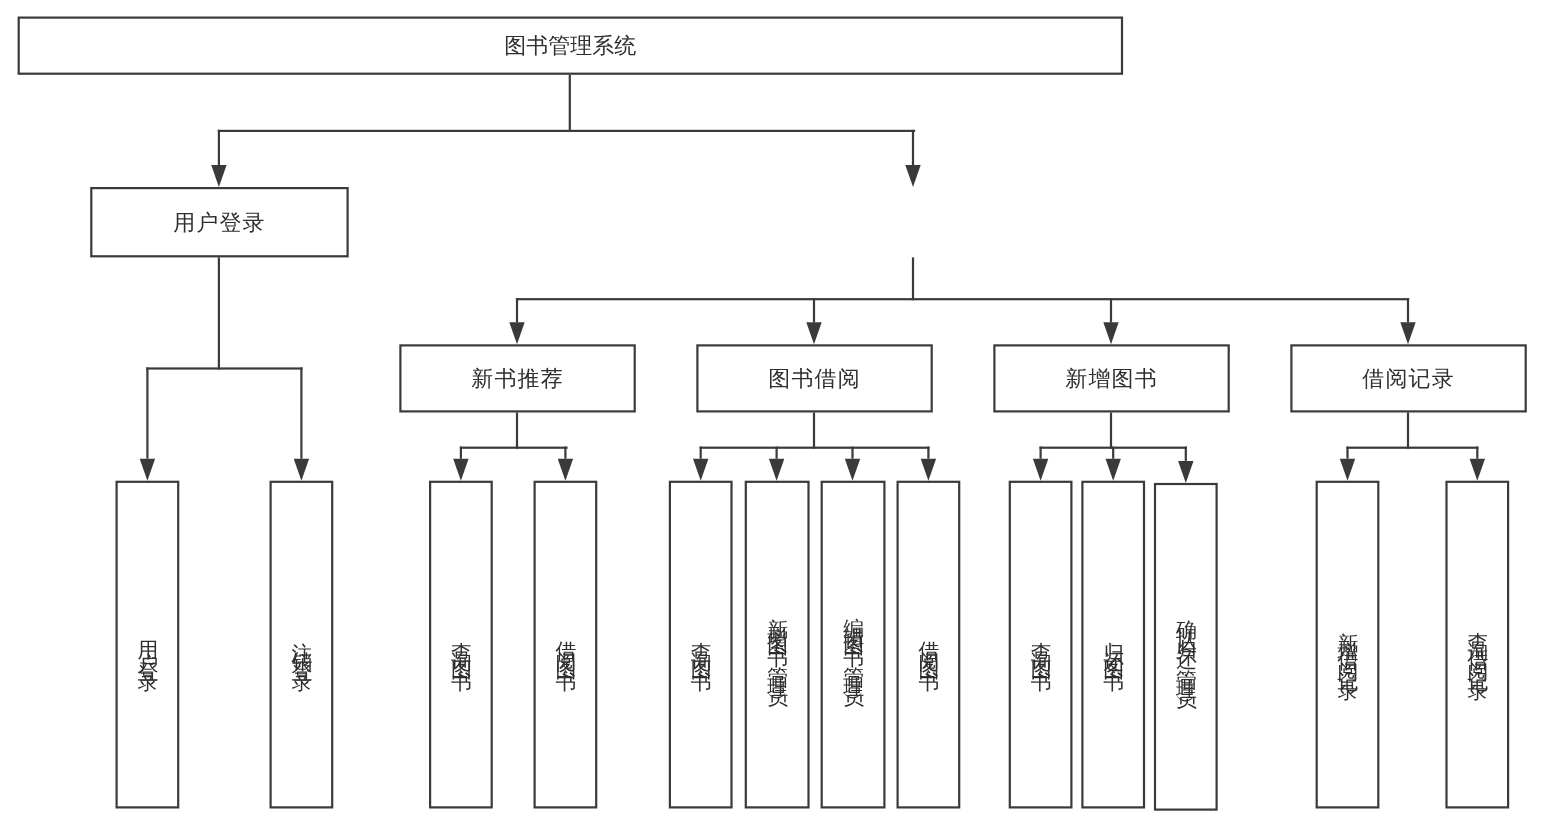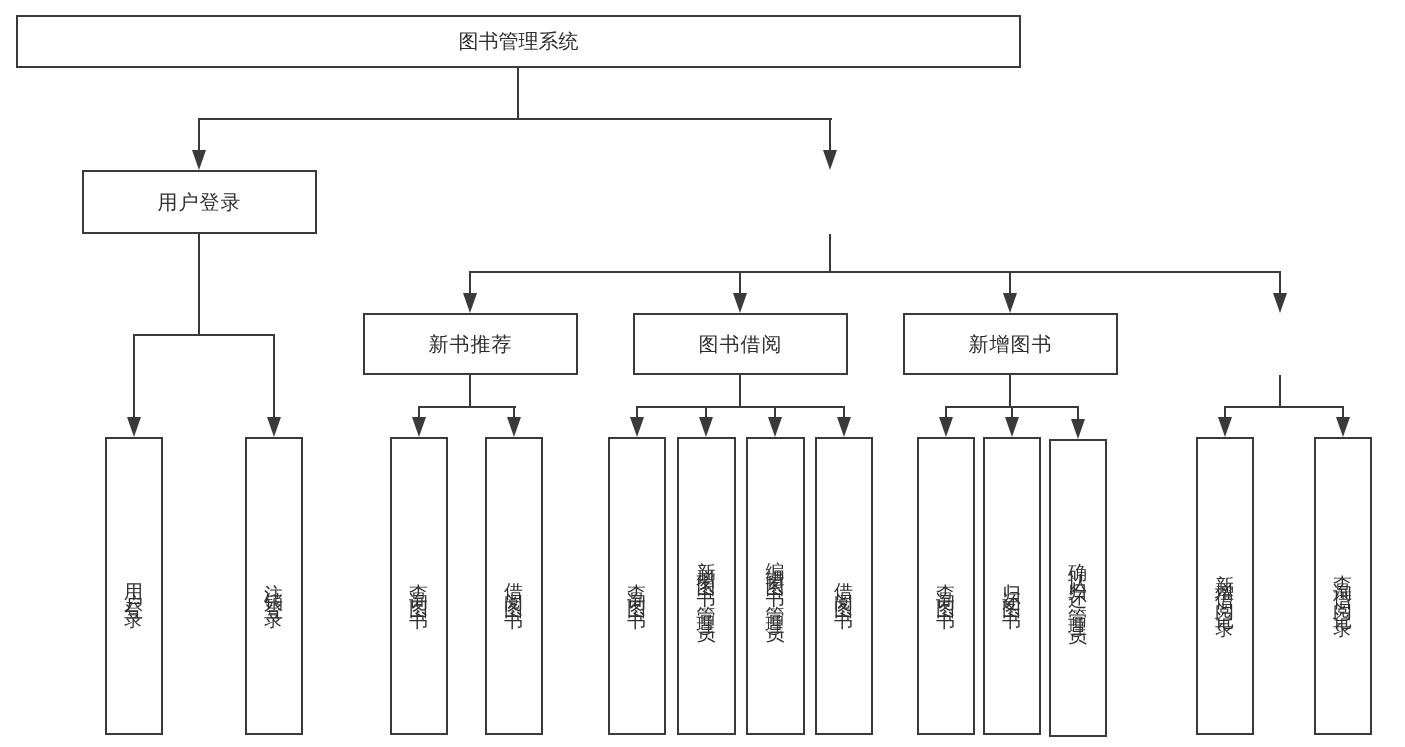--- a/index.html
+++ b/index.html
@@ -48,20 +48,21 @@
 
 <div class="canvas">
 
   <div class="box root" style="left:16px;top:15px;width:1005px;height:53px">图书管理系统</div>
 
   <div class="box h" style="left:82px;top:170px;width:235px;height:64px">用户登录</div>
 
   <div class="box h" style="left:363px;top:313px;width:215px;height:62px">新书推荐</div>
   <div class="box h" style="left:633px;top:313px;width:215px;height:62px">图书借阅</div>
   <div class="box h" style="left:903px;top:313px;width:215px;height:62px">新增图书</div>
+  <div class="box h" style="left:1173px;top:313px;width:215px;height:62px">借阅记录</div>
 
   <div class="box v" style="left:105px;top:437px;width:58px;height:298px">用户登录</div>
   <div class="box v" style="left:245px;top:437px;width:58px;height:298px">注销登录</div>
 
   <div class="box v" style="left:390px;top:437px;width:58px;height:298px">查询图书</div>
   <div class="box v" style="left:485px;top:437px;width:58px;height:298px">借阅图书</div>
 
   <div class="box v" style="left:608px;top:437px;width:58px;height:298px">查询图书</div>
   <div class="box v" style="left:677px;top:437px;width:59px;height:298px">新增图书（管理员）</div>
   <div class="box v" style="left:746px;top:437px;width:59px;height:298px">编辑图书（管理员）</div>

